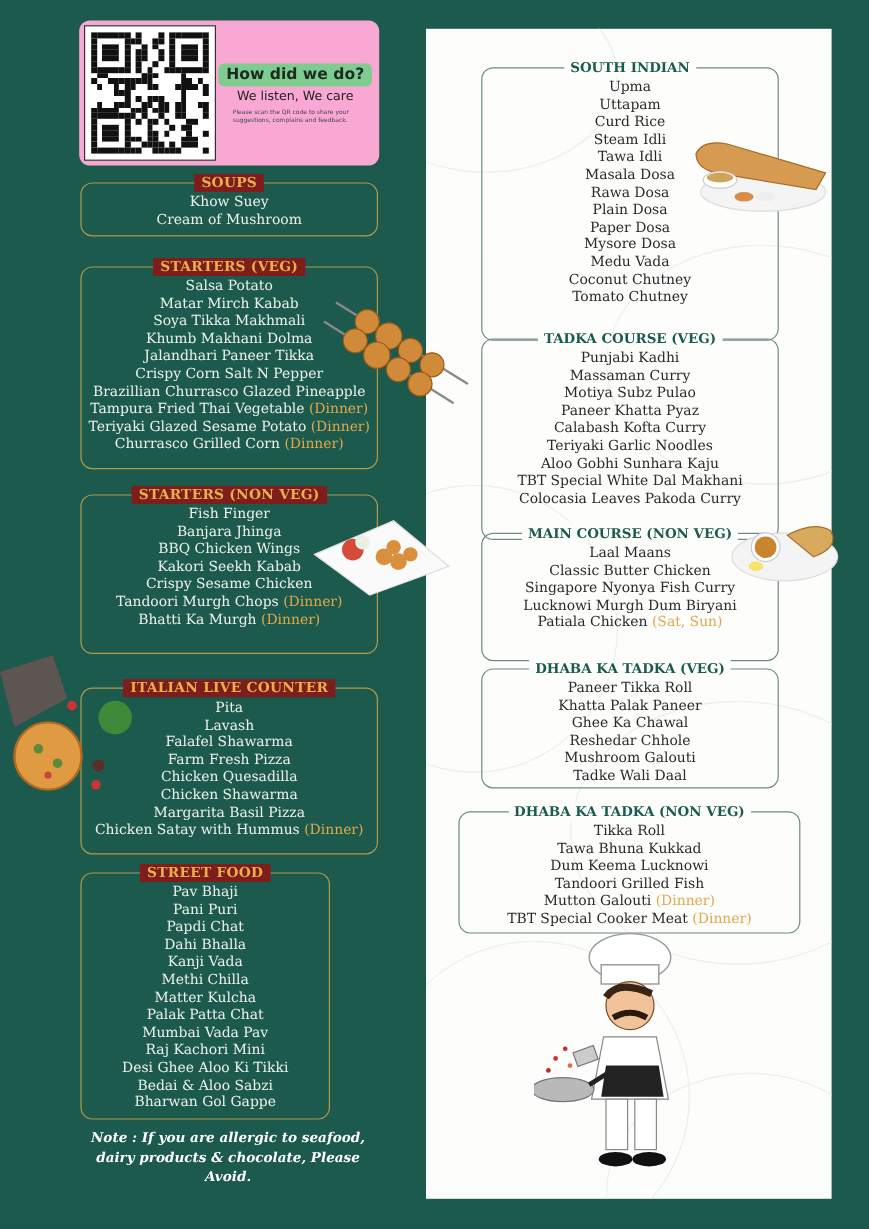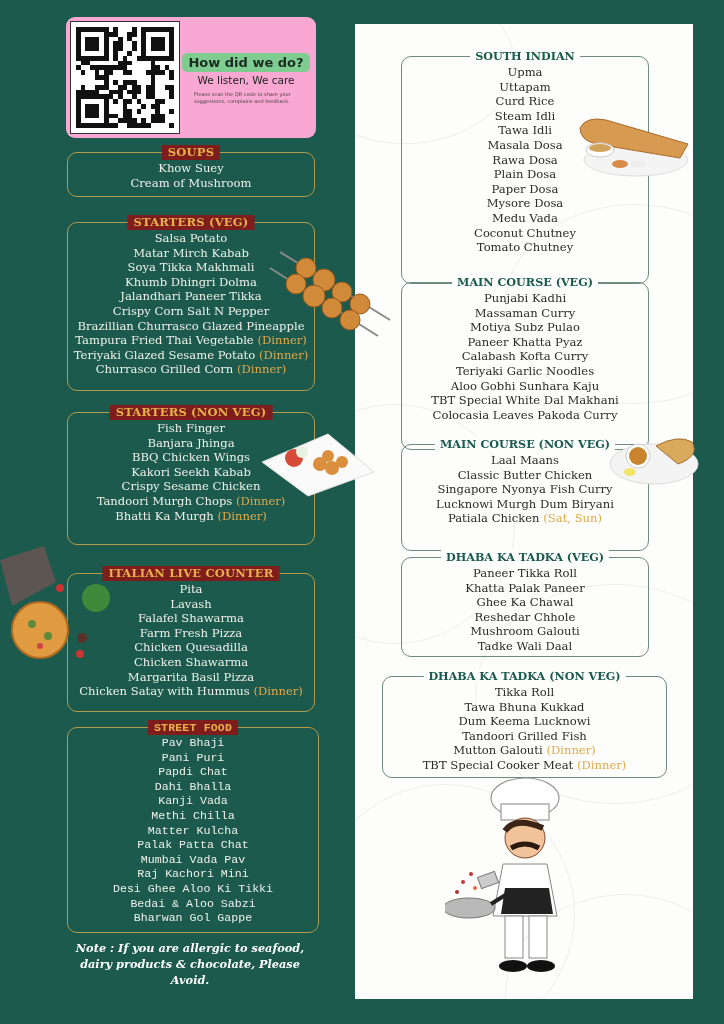--- a/index.html
+++ b/index.html
@@ -535,21 +535,21 @@
       <li><span>Cream of Mushroom</span></li>
     </ul>
 </div>
 
 <div class="section" style="left:67px; top:222px; width:248px; height:169px;">
   <div class="hdr">STARTERS (VEG)</div>
   <ul>
       <li><span>Salsa Potato</span></li>
       <li><span>Matar Mirch Kabab</span></li>
       <li><span>Soya Tikka Makhmali</span></li>
-      <li><span>Khumb Dhingri Dolma</span></li>
+      <li><span>Khumb Makhani Dolma</span></li>
       <li><span>Jalandhari Paneer Tikka</span></li>
       <li><span>Crispy Corn Salt N Pepper</span></li>
       <li><span>Brazillian Churrasco Glazed Pineapple</span></li>
       <li><span>Tampura Fried Thai Vegetable </span><span class="note">(Dinner)</span></li>
       <li><span>Teriyaki Glazed Sesame Potato </span><span class="note">(Dinner)</span></li>
       <li><span>Churrasco Grilled Corn </span><span class="note">(Dinner)</span></li>
     </ul>
 </div>
 
 <div class="section" style="left:67px; top:412px; width:248px; height:133px;">
@@ -572,21 +572,21 @@
       <li><span>Lavash</span></li>
       <li><span>Falafel Shawarma</span></li>
       <li><span>Farm Fresh Pizza</span></li>
       <li><span>Chicken Quesadilla</span></li>
       <li><span>Chicken Shawarma</span></li>
       <li><span>Margarita Basil Pizza</span></li>
       <li><span>Chicken Satay with Hummus </span><span class="note">(Dinner)</span></li>
     </ul>
 </div>
 
-<div class="section" style="left:67px; top:727px; width:252px; height:206px;font-family:Liberation Mono, monospace;">
+<div class="section" style="left:67px; top:727px; width:208px; height:206px;">
   <div class="hdr">STREET FOOD</div>
   <ul>
       <li><span>Pav Bhaji</span></li>
       <li><span>Pani Puri</span></li>
       <li><span>Papdi Chat</span></li>
       <li><span>Dahi Bhalla</span></li>
       <li><span>Kanji Vada</span></li>
       <li><span>Methi Chilla</span></li>
       <li><span>Matter Kulcha</span></li>
       <li><span>Palak Patta Chat</span></li>
@@ -624,21 +624,21 @@
         <li><span>Plain Dosa</span></li>
         <li><span>Paper Dosa</span></li>
         <li><span>Mysore Dosa</span></li>
         <li><span>Medu Vada</span></li>
         <li><span>Coconut Chutney</span></li>
         <li><span>Tomato Chutney</span></li>
       </ul>
   </div>
 
   <div class="rsec" style="left:46px; top:258px; width:248px; height:168px;">
-    <div class="hdr">MAIN COURSE (VEG)</div>
+    <div class="hdr">TADKA COURSE (VEG)</div>
     <ul>
         <li><span>Punjabi Kadhi</span></li>
         <li><span>Massaman Curry</span></li>
         <li><span>Motiya Subz Pulao</span></li>
         <li><span>Paneer Khatta  Pyaz</span></li>
         <li><span>Calabash Kofta Curry</span></li>
         <li><span>Teriyaki Garlic Noodles</span></li>
         <li><span>Aloo Gobhi Sunhara Kaju</span></li>
         <li><span>TBT Special White Dal Makhani</span></li>
         <li><span>Colocasia Leaves Pakoda Curry</span></li>

